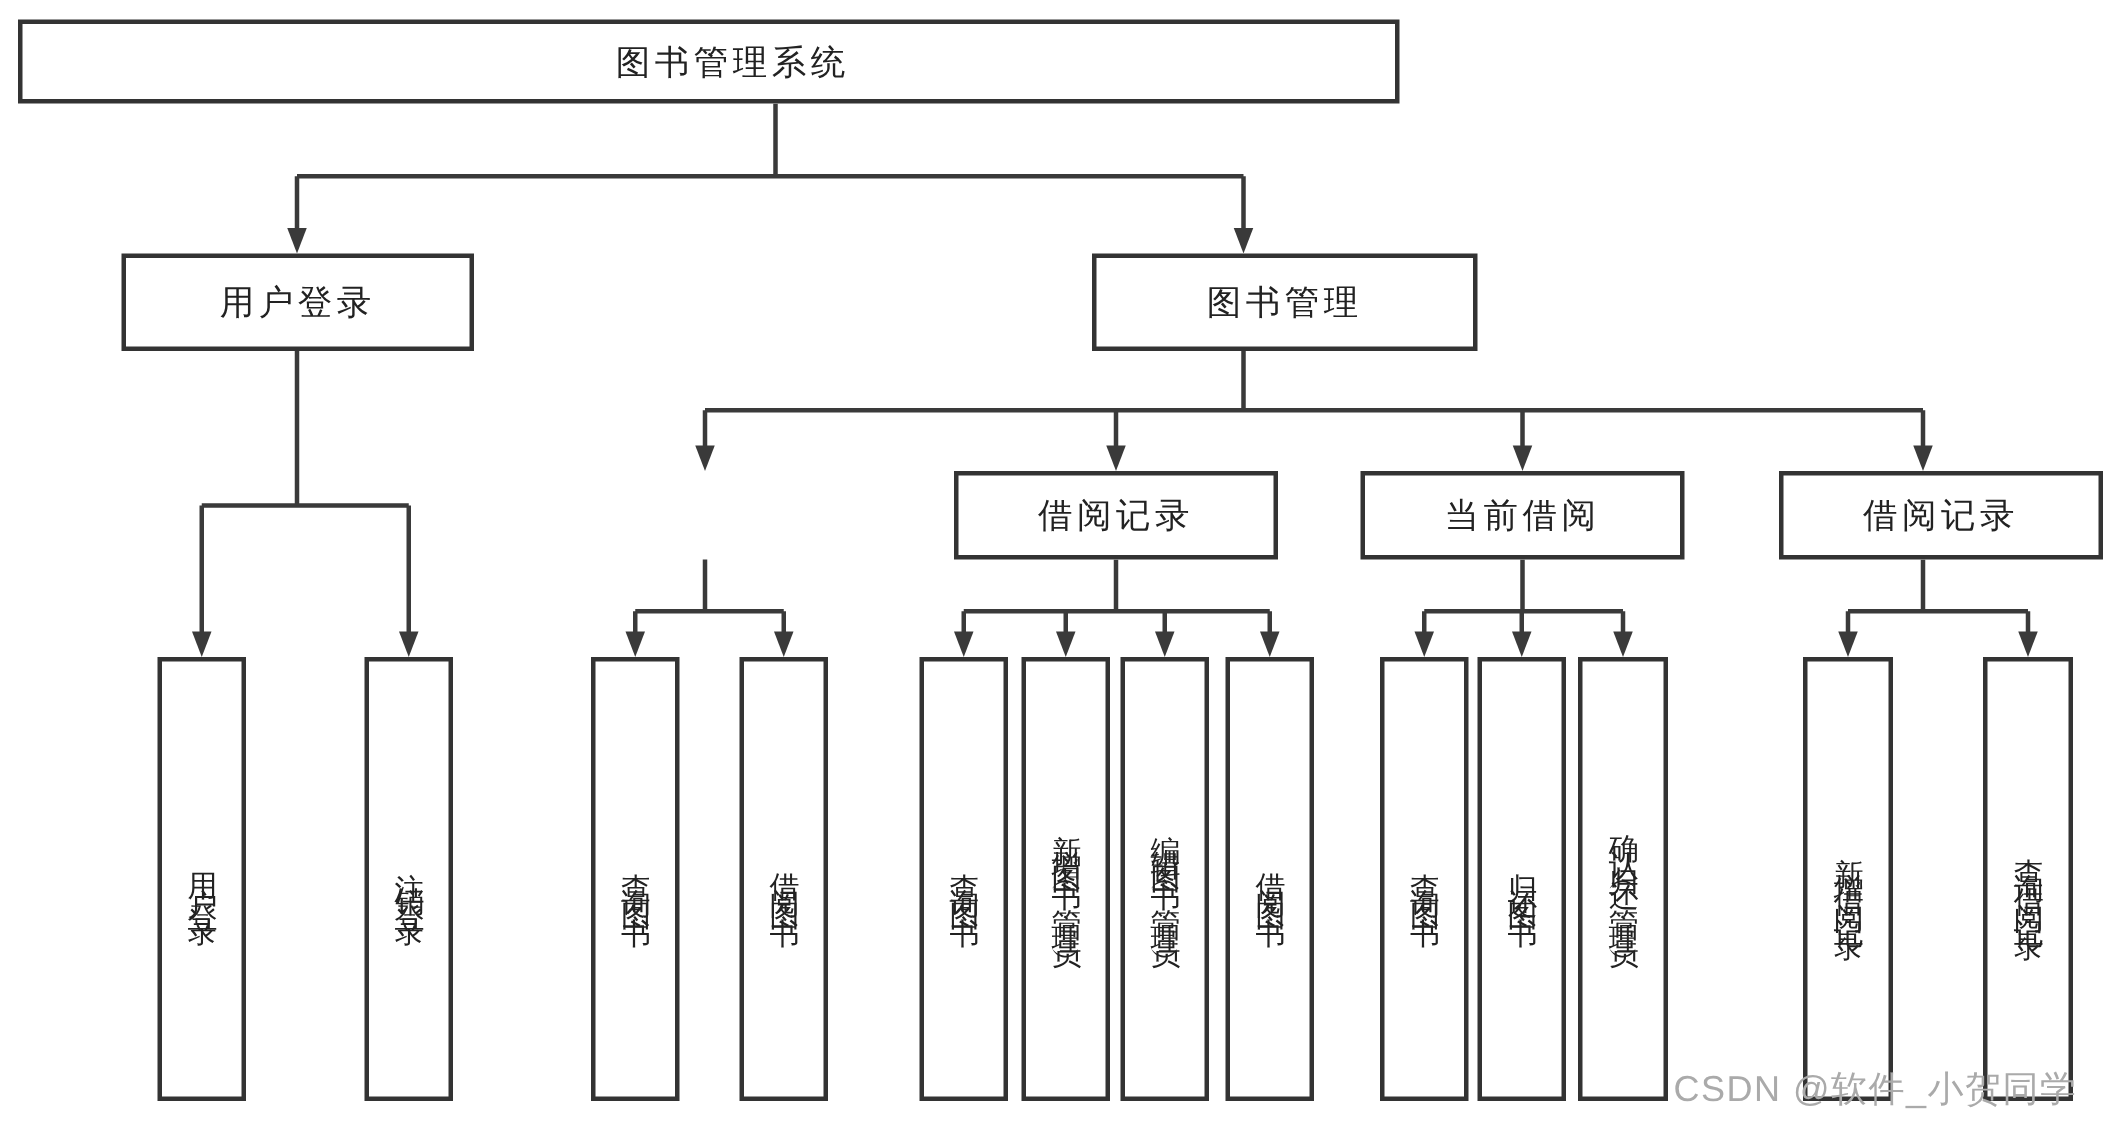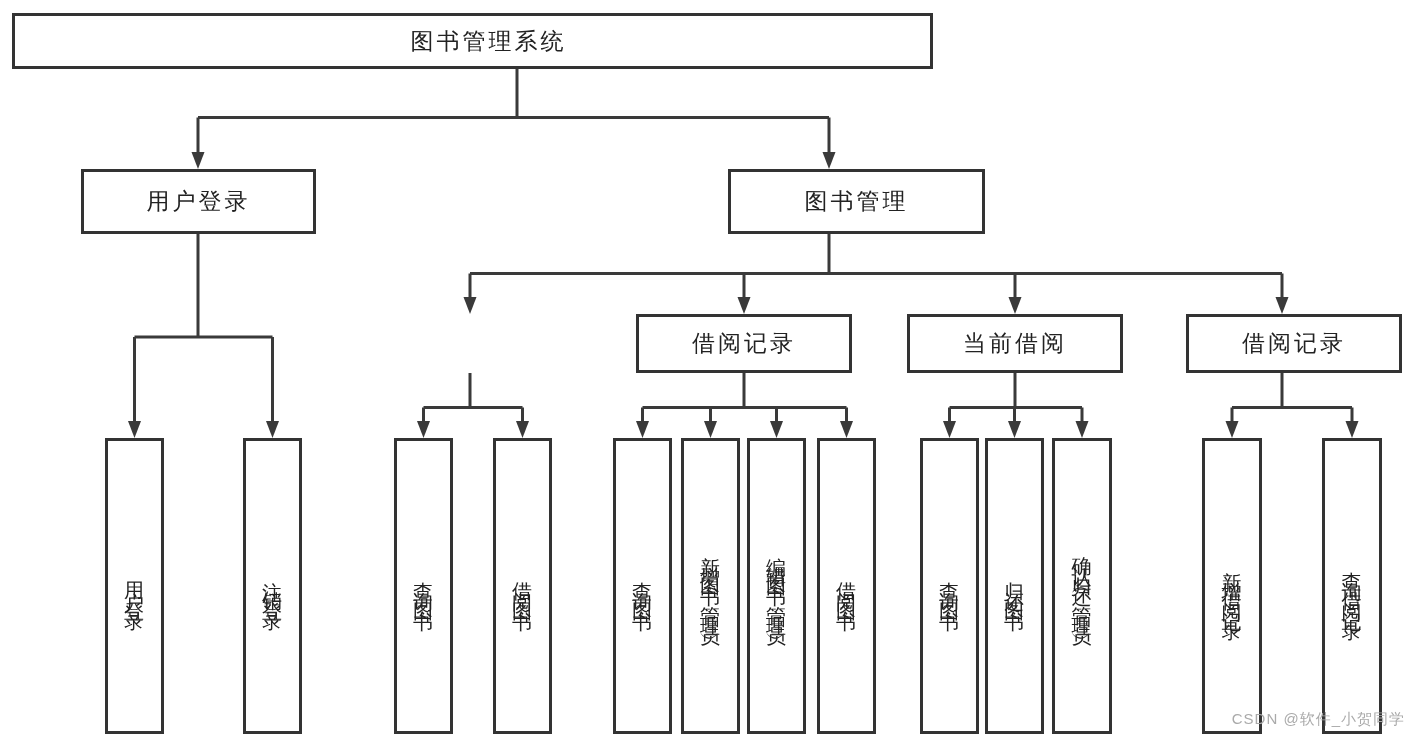--- a/index.html
+++ b/index.html
@@ -34,22 +34,22 @@
   }
   .node.v span{
     writing-mode:vertical-rl;
     text-orientation:mixed;
     font-size:20px;
     letter-spacing:10px;
     line-height:1;
   }
   .watermark{
     position:absolute;
-    right:0;top:710px;
-    font-size:15px;
+    right:20px;top:710px;
+    font-size:24px;
     letter-spacing:1px;
     color:var(--wm);
     white-space:nowrap;
     z-index:5;
   }
 </style>
 </head>
 <body>
 
 <div class="canvas">

